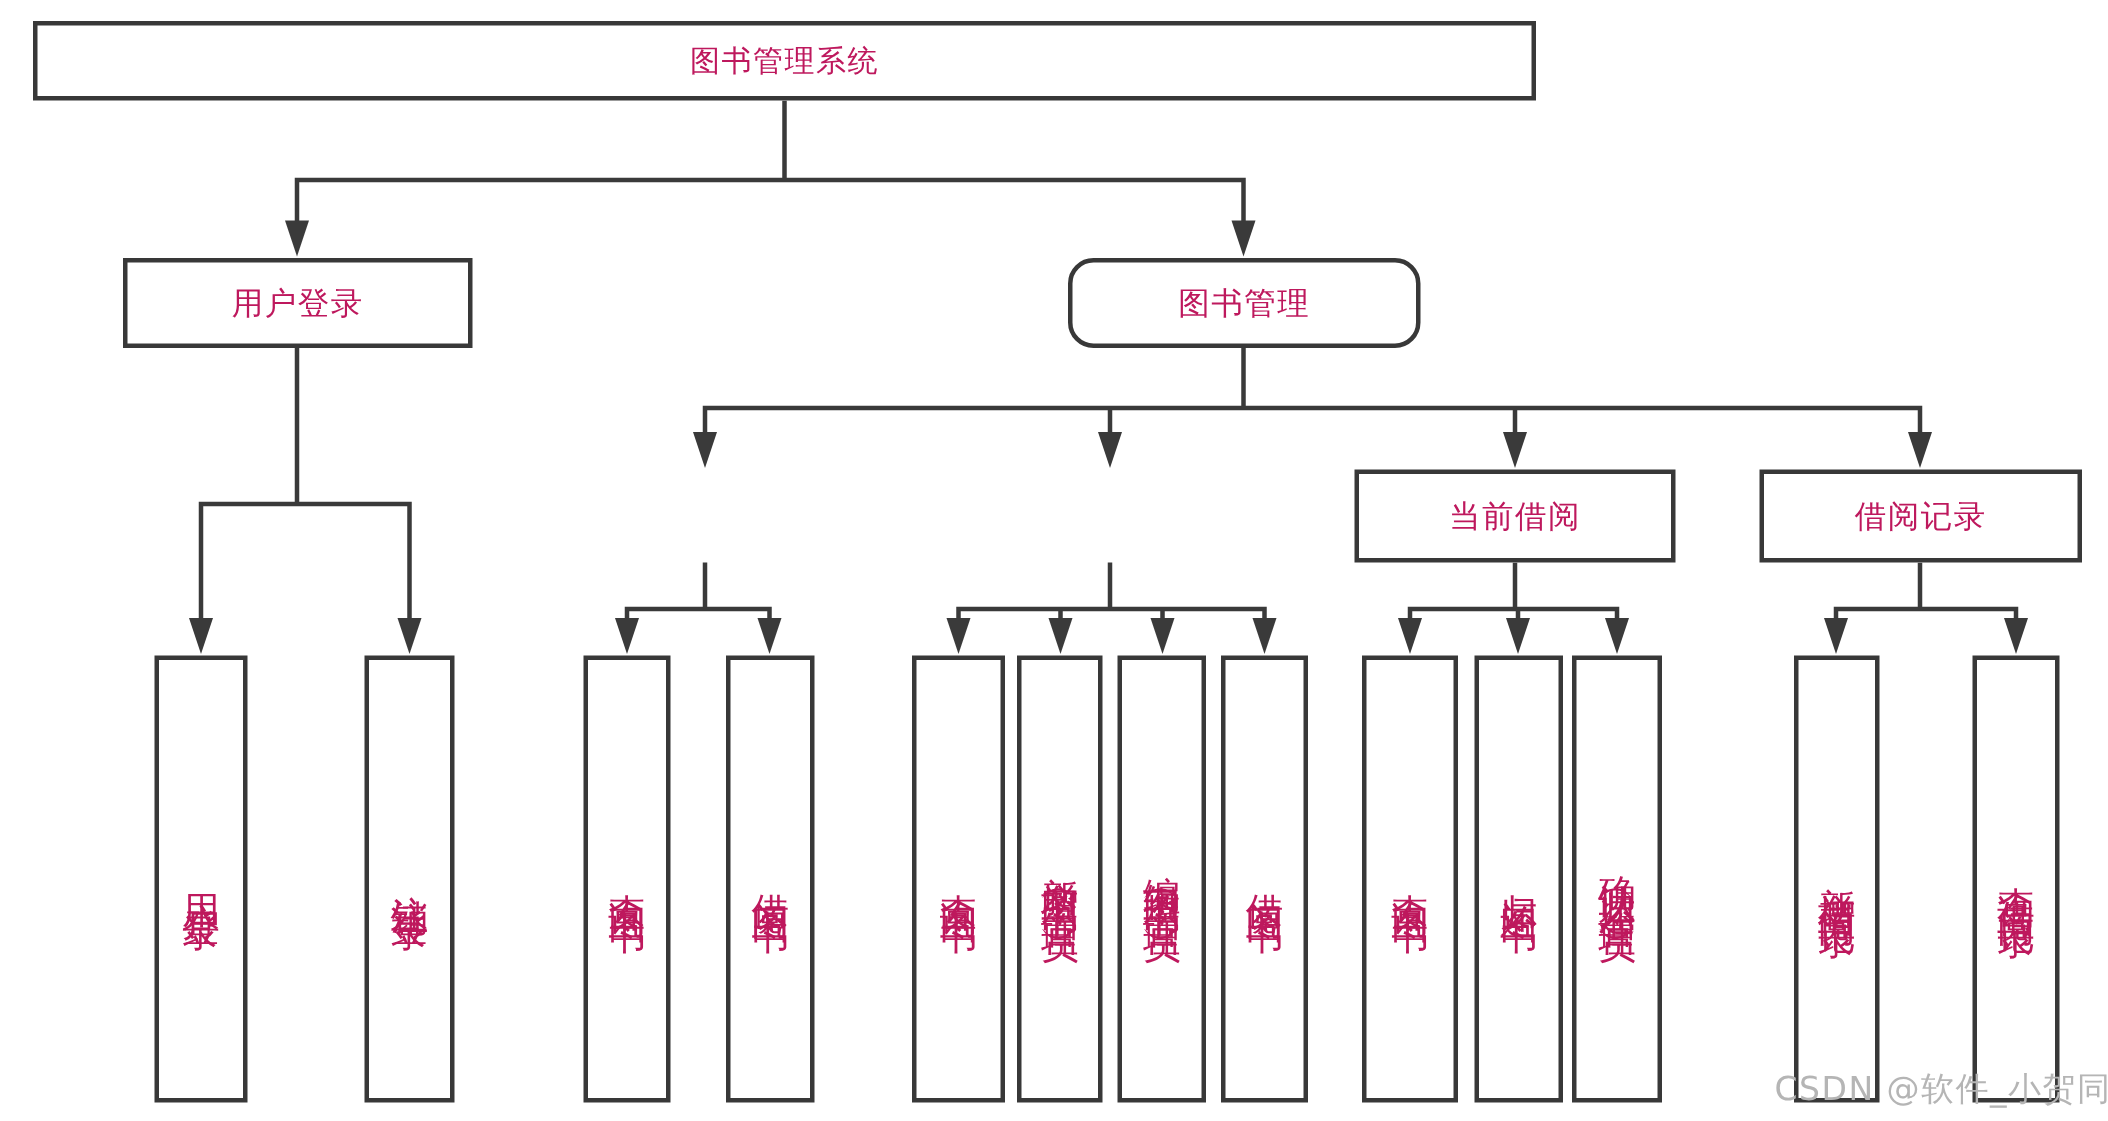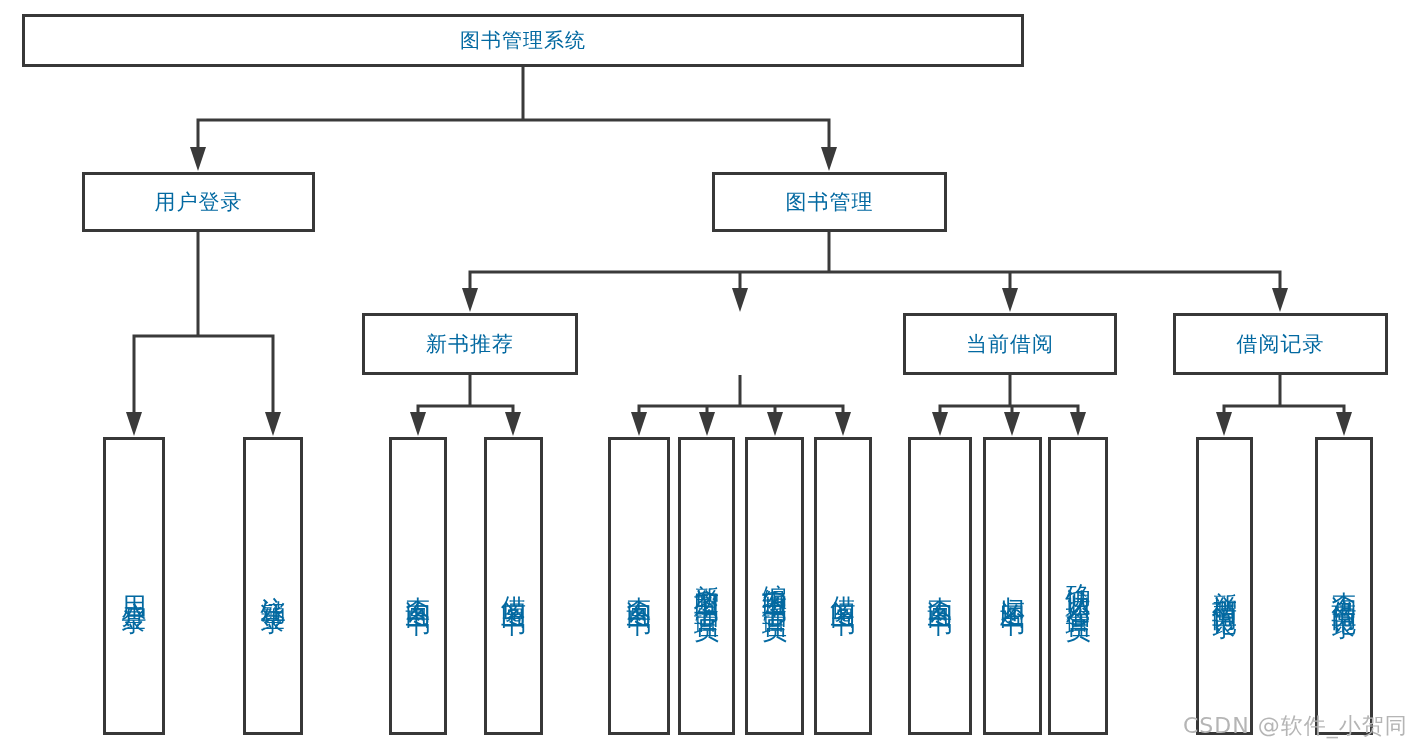--- a/index.html
+++ b/index.html
@@ -20,21 +20,21 @@
     left: 0;
     top: 0;
     width: 1405px;
     height: 747px;
   }
   .box {
     position: absolute;
     box-sizing: border-box;
     background: #ffffff;
     border: 3px solid #383838;
-    color: #0369a1;
+    color: #be185d;
     display: flex;
     align-items: center;
     justify-content: center;
     z-index: 2;
   }
   .hbox {
     font-size: 21px;
     letter-spacing: 1px;
     white-space: nowrap;
   }
@@ -126,23 +126,22 @@
     </g>
     <g fill="#3a3a3a" stroke="none">
       <path d="M1216 412 L1232 412 L1224 436 Z"></path>
       <path d="M1336 412 L1352 412 L1344 436 Z"></path>
     </g>
   </svg>
 
   <div class="box hbox root-box" style="left:22px; top:14px; width:1002px; height:53px;">图书管理系统</div>
 
   <div class="box hbox" style="left:82px; top:172px; width:233px; height:60px;">用户登录</div>
-  <div class="box hbox" style="left:712px; top:172px; width:235px; height:60px;">图书管理</div>
+  <div class="box hbox" style="left:712px; top:172px; width:235px; height:60px;border-radius:17px;">图书管理</div>
 
-  <div class="box hbox" style="left:362px; top:313px; width:216px; height:62px;">新书推荐</div>
   <div class="box hbox" style="left:903px; top:313px; width:214px; height:62px;">当前借阅</div>
   <div class="box hbox" style="left:1173px; top:313px; width:215px; height:62px;">借阅记录</div>
 
   <div class="box vbox" style="left:103px; width:62px;">用户登录</div>
   <div class="box vbox" style="left:243px; width:60px;">注销登录</div>
 
   <div class="box vbox" style="left:389px; width:58px;">查询图书</div>
   <div class="box vbox" style="left:484px; width:59px;">借阅图书</div>
 
   <div class="box vbox" style="left:608px; width:62px;">查询图书</div>

